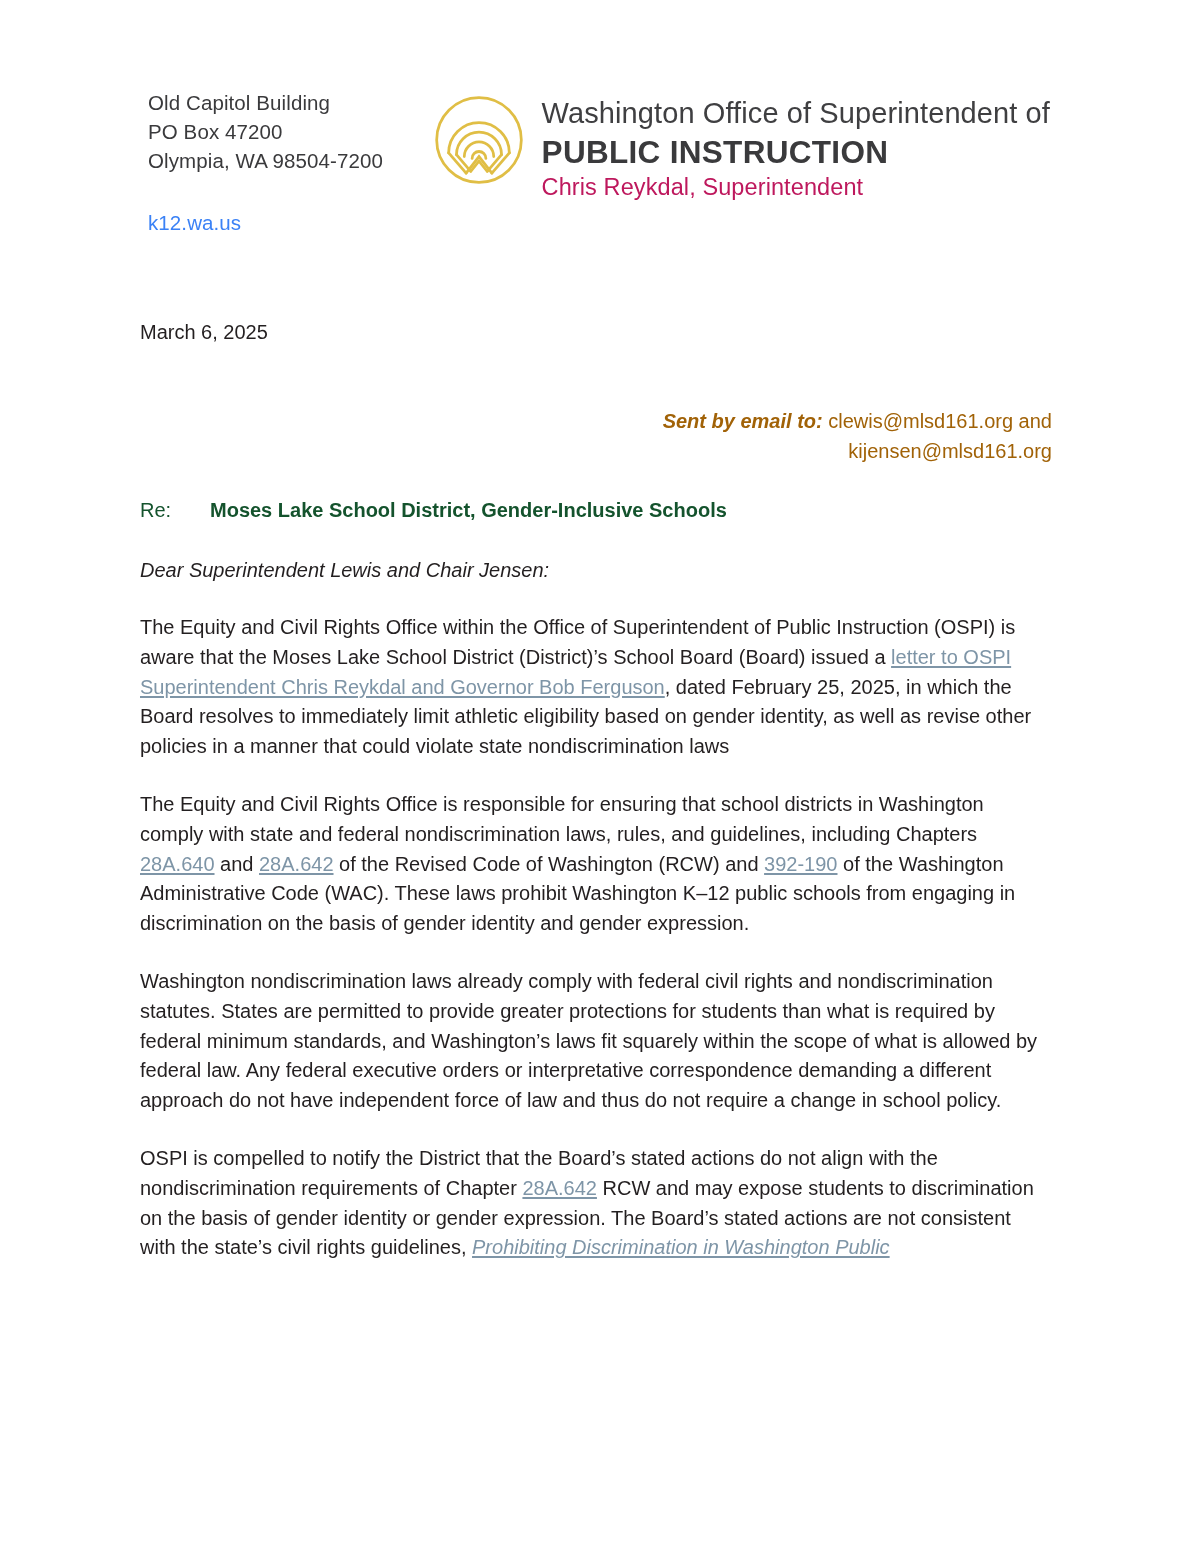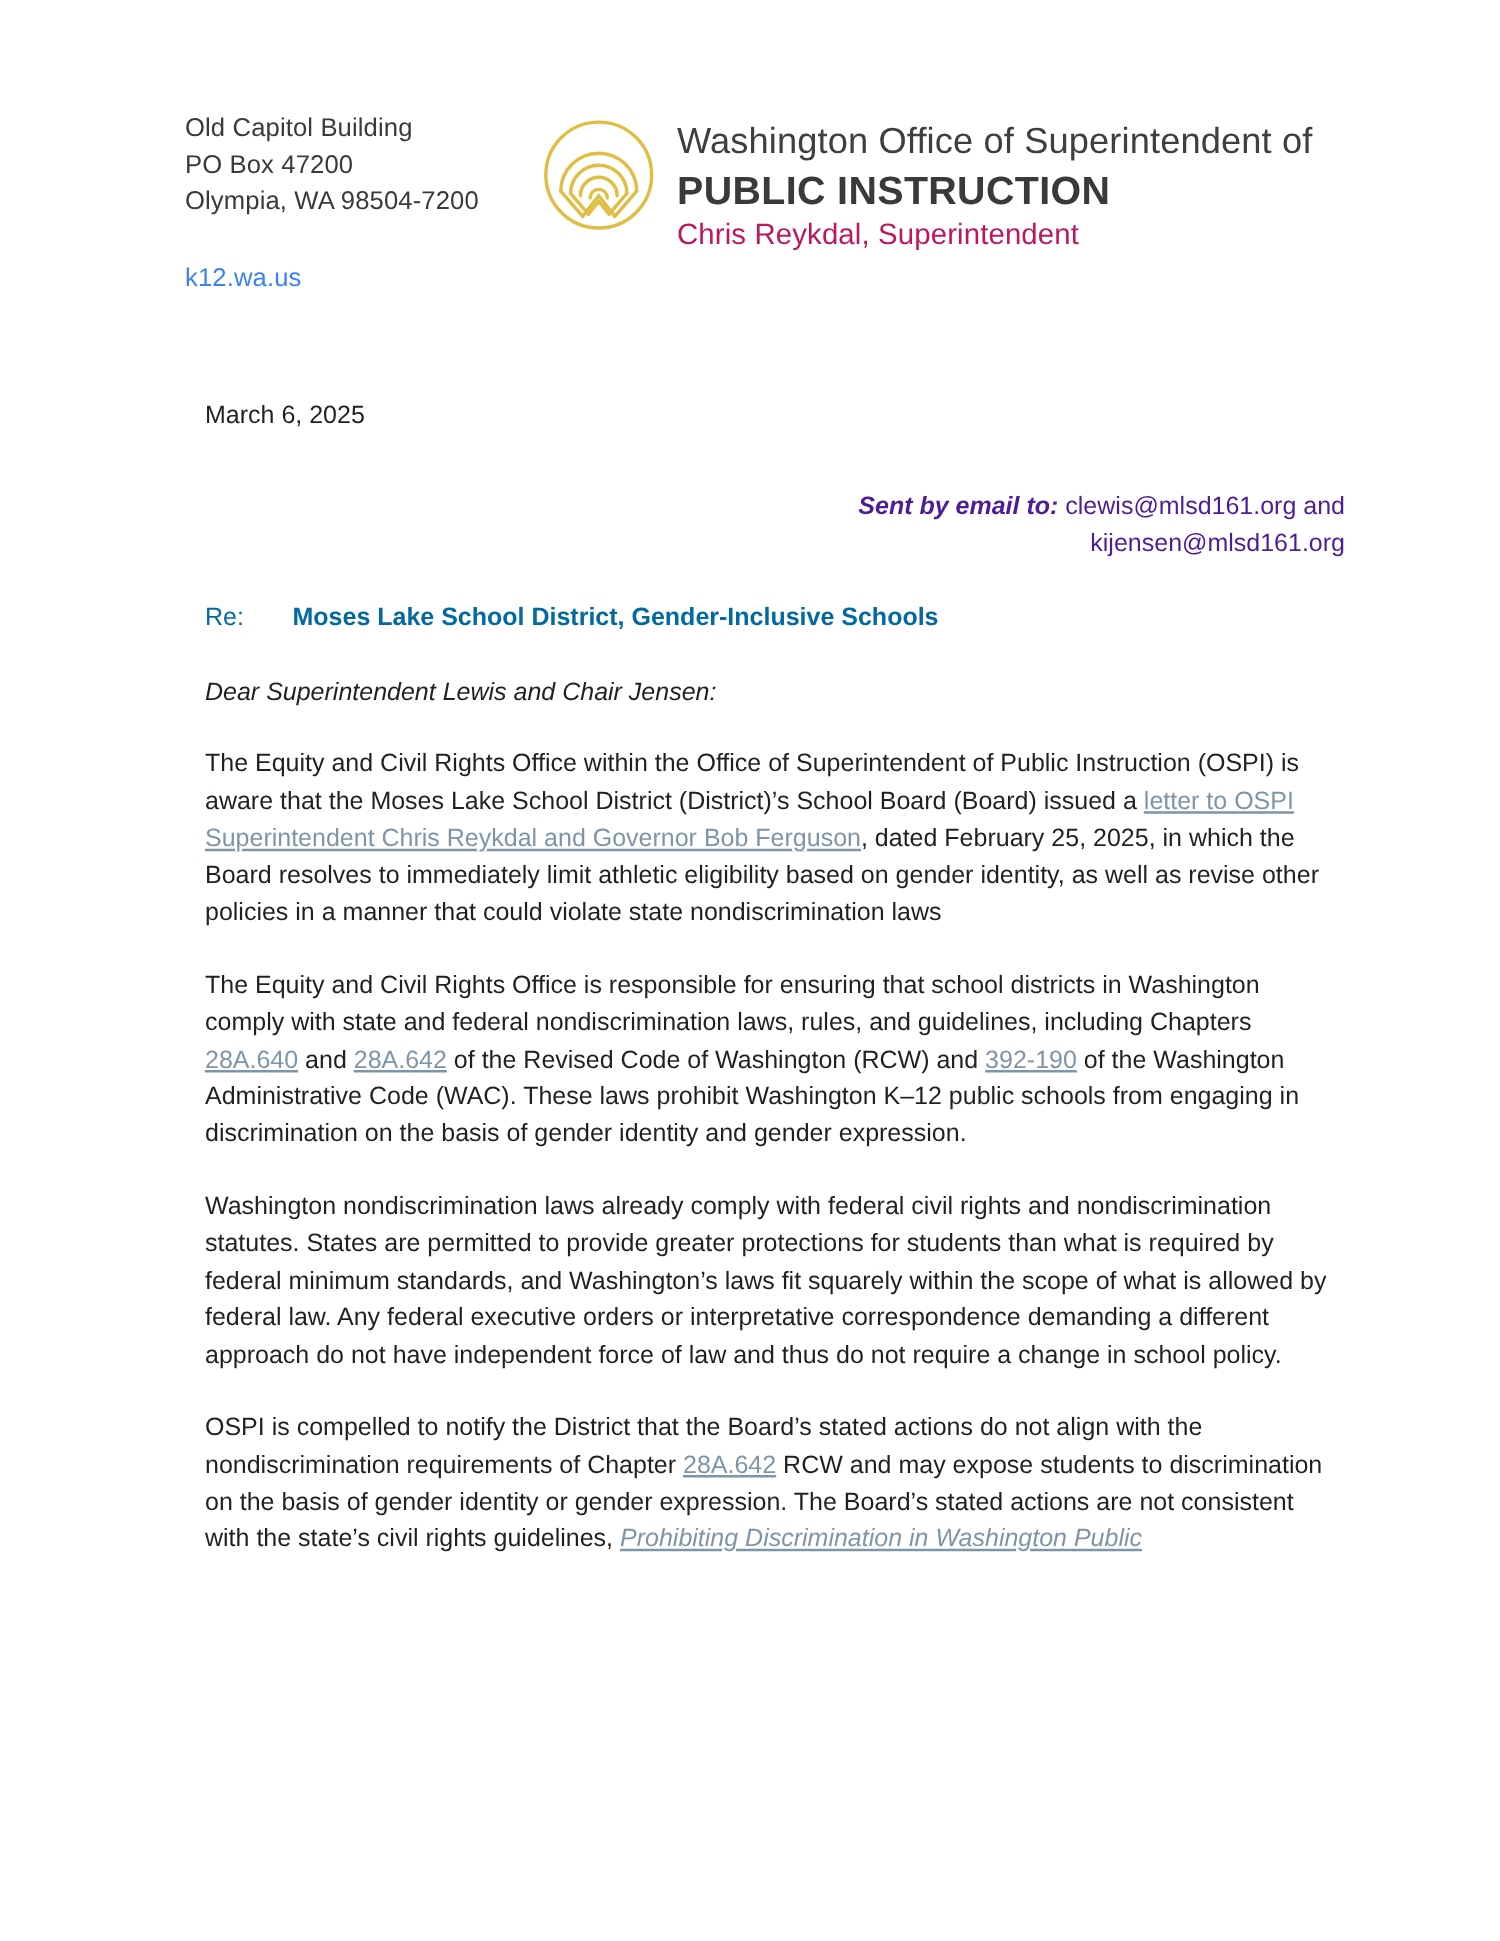--- a/index.html
+++ b/index.html
@@ -82,52 +82,52 @@
     color: #be185d;
     line-height: 1.2;
     letter-spacing: 0.1px;
     white-space: nowrap;
     margin-top: 2px;
   }
 
   
   .content {
     position: absolute;
-    left: 164px;
+    left: 140px;
     top: 318px;
     width: 912px;
   }
   .date-line {
     font-size: 20px;
     line-height: 1.4;
     color: #231f20;
   }
   .email-block {
-    margin-top: 44px;
+    margin-top: 60px;
     text-align: right;
     font-size: 20px;
     line-height: 1.5;
-    color: #4c1d95;
+    color: #a16207;
   }
   .email-label {
     font-weight: bold;
     font-style: italic;
   }
   .recipient {
     margin-top: 42px;
     font-size: 20px;
     line-height: 1.5;
     color: #231f20;
     white-space: pre-line;
   }
   .re-line {
     margin-top: 30px;
     font-size: 20px;
     line-height: 1.45;
-    color: #0369a1;
+    color: #14532d;
     display: flex;
   }
   .re-label { width: 70px; flex: 0 0 70px; }
   .re-subject { font-weight: bold; }
 
   .salutation {
     margin-top: 31px;
     font-size: 20px;
     line-height: 1.45;
     color: #231f20;

